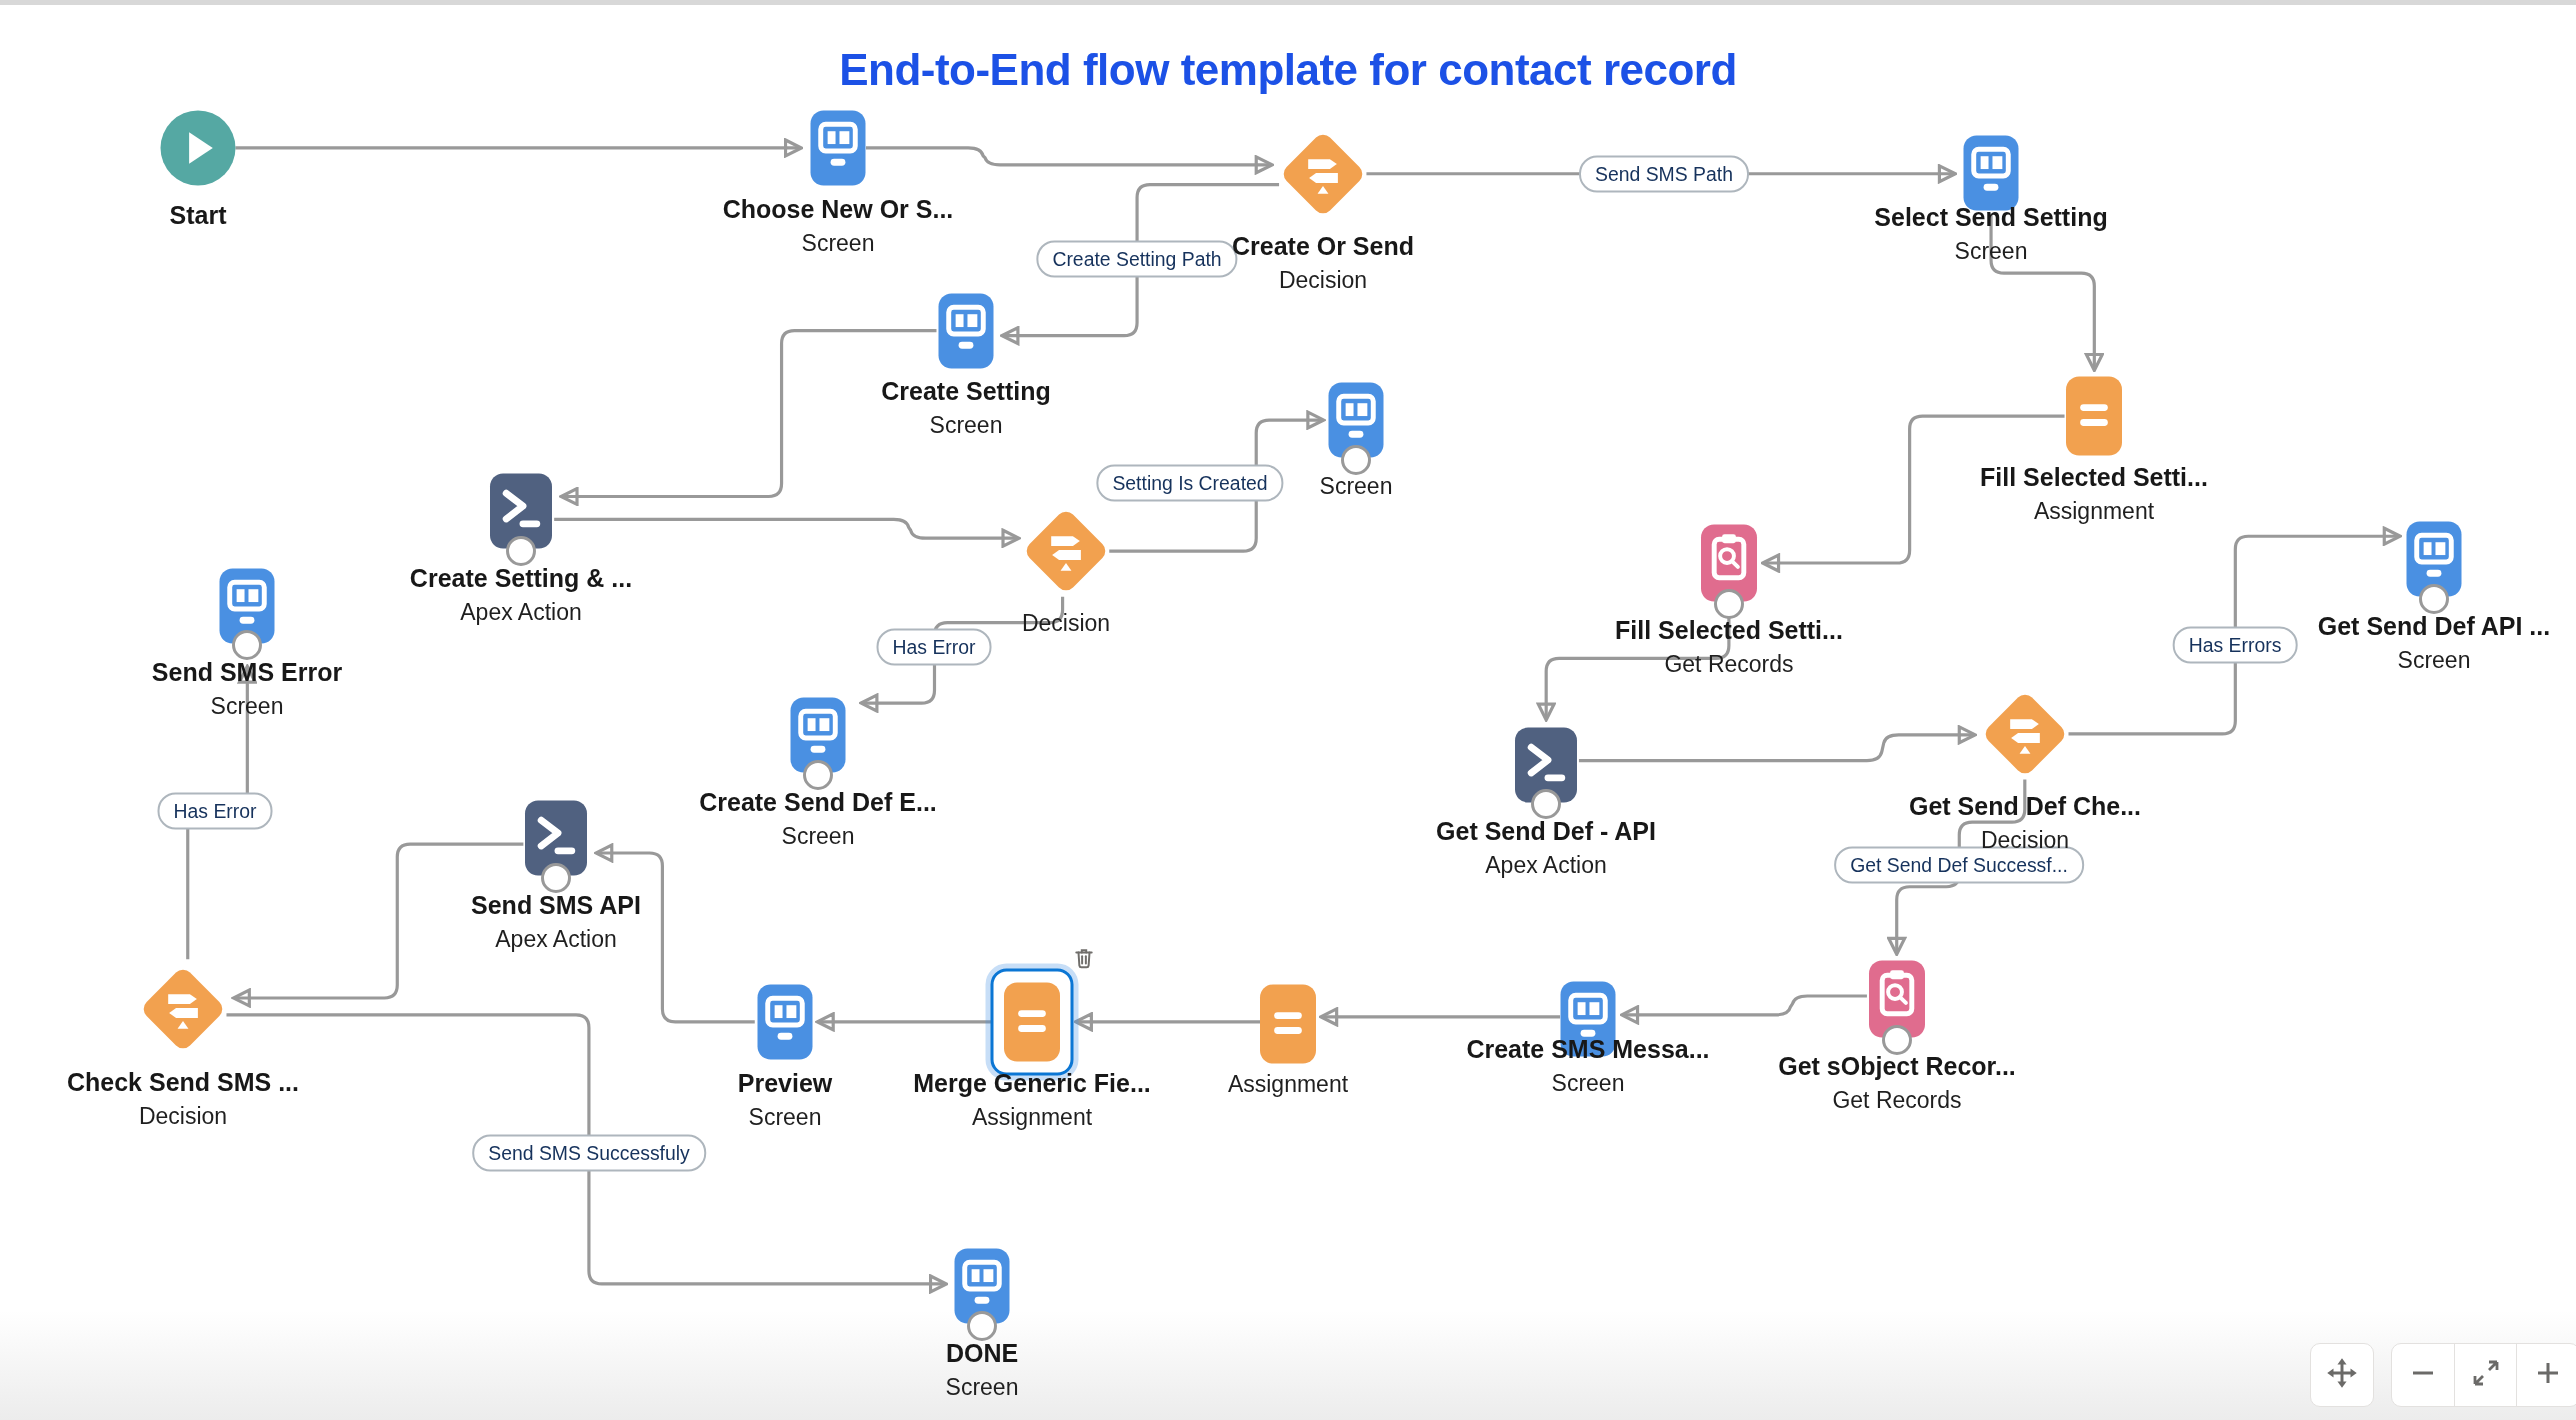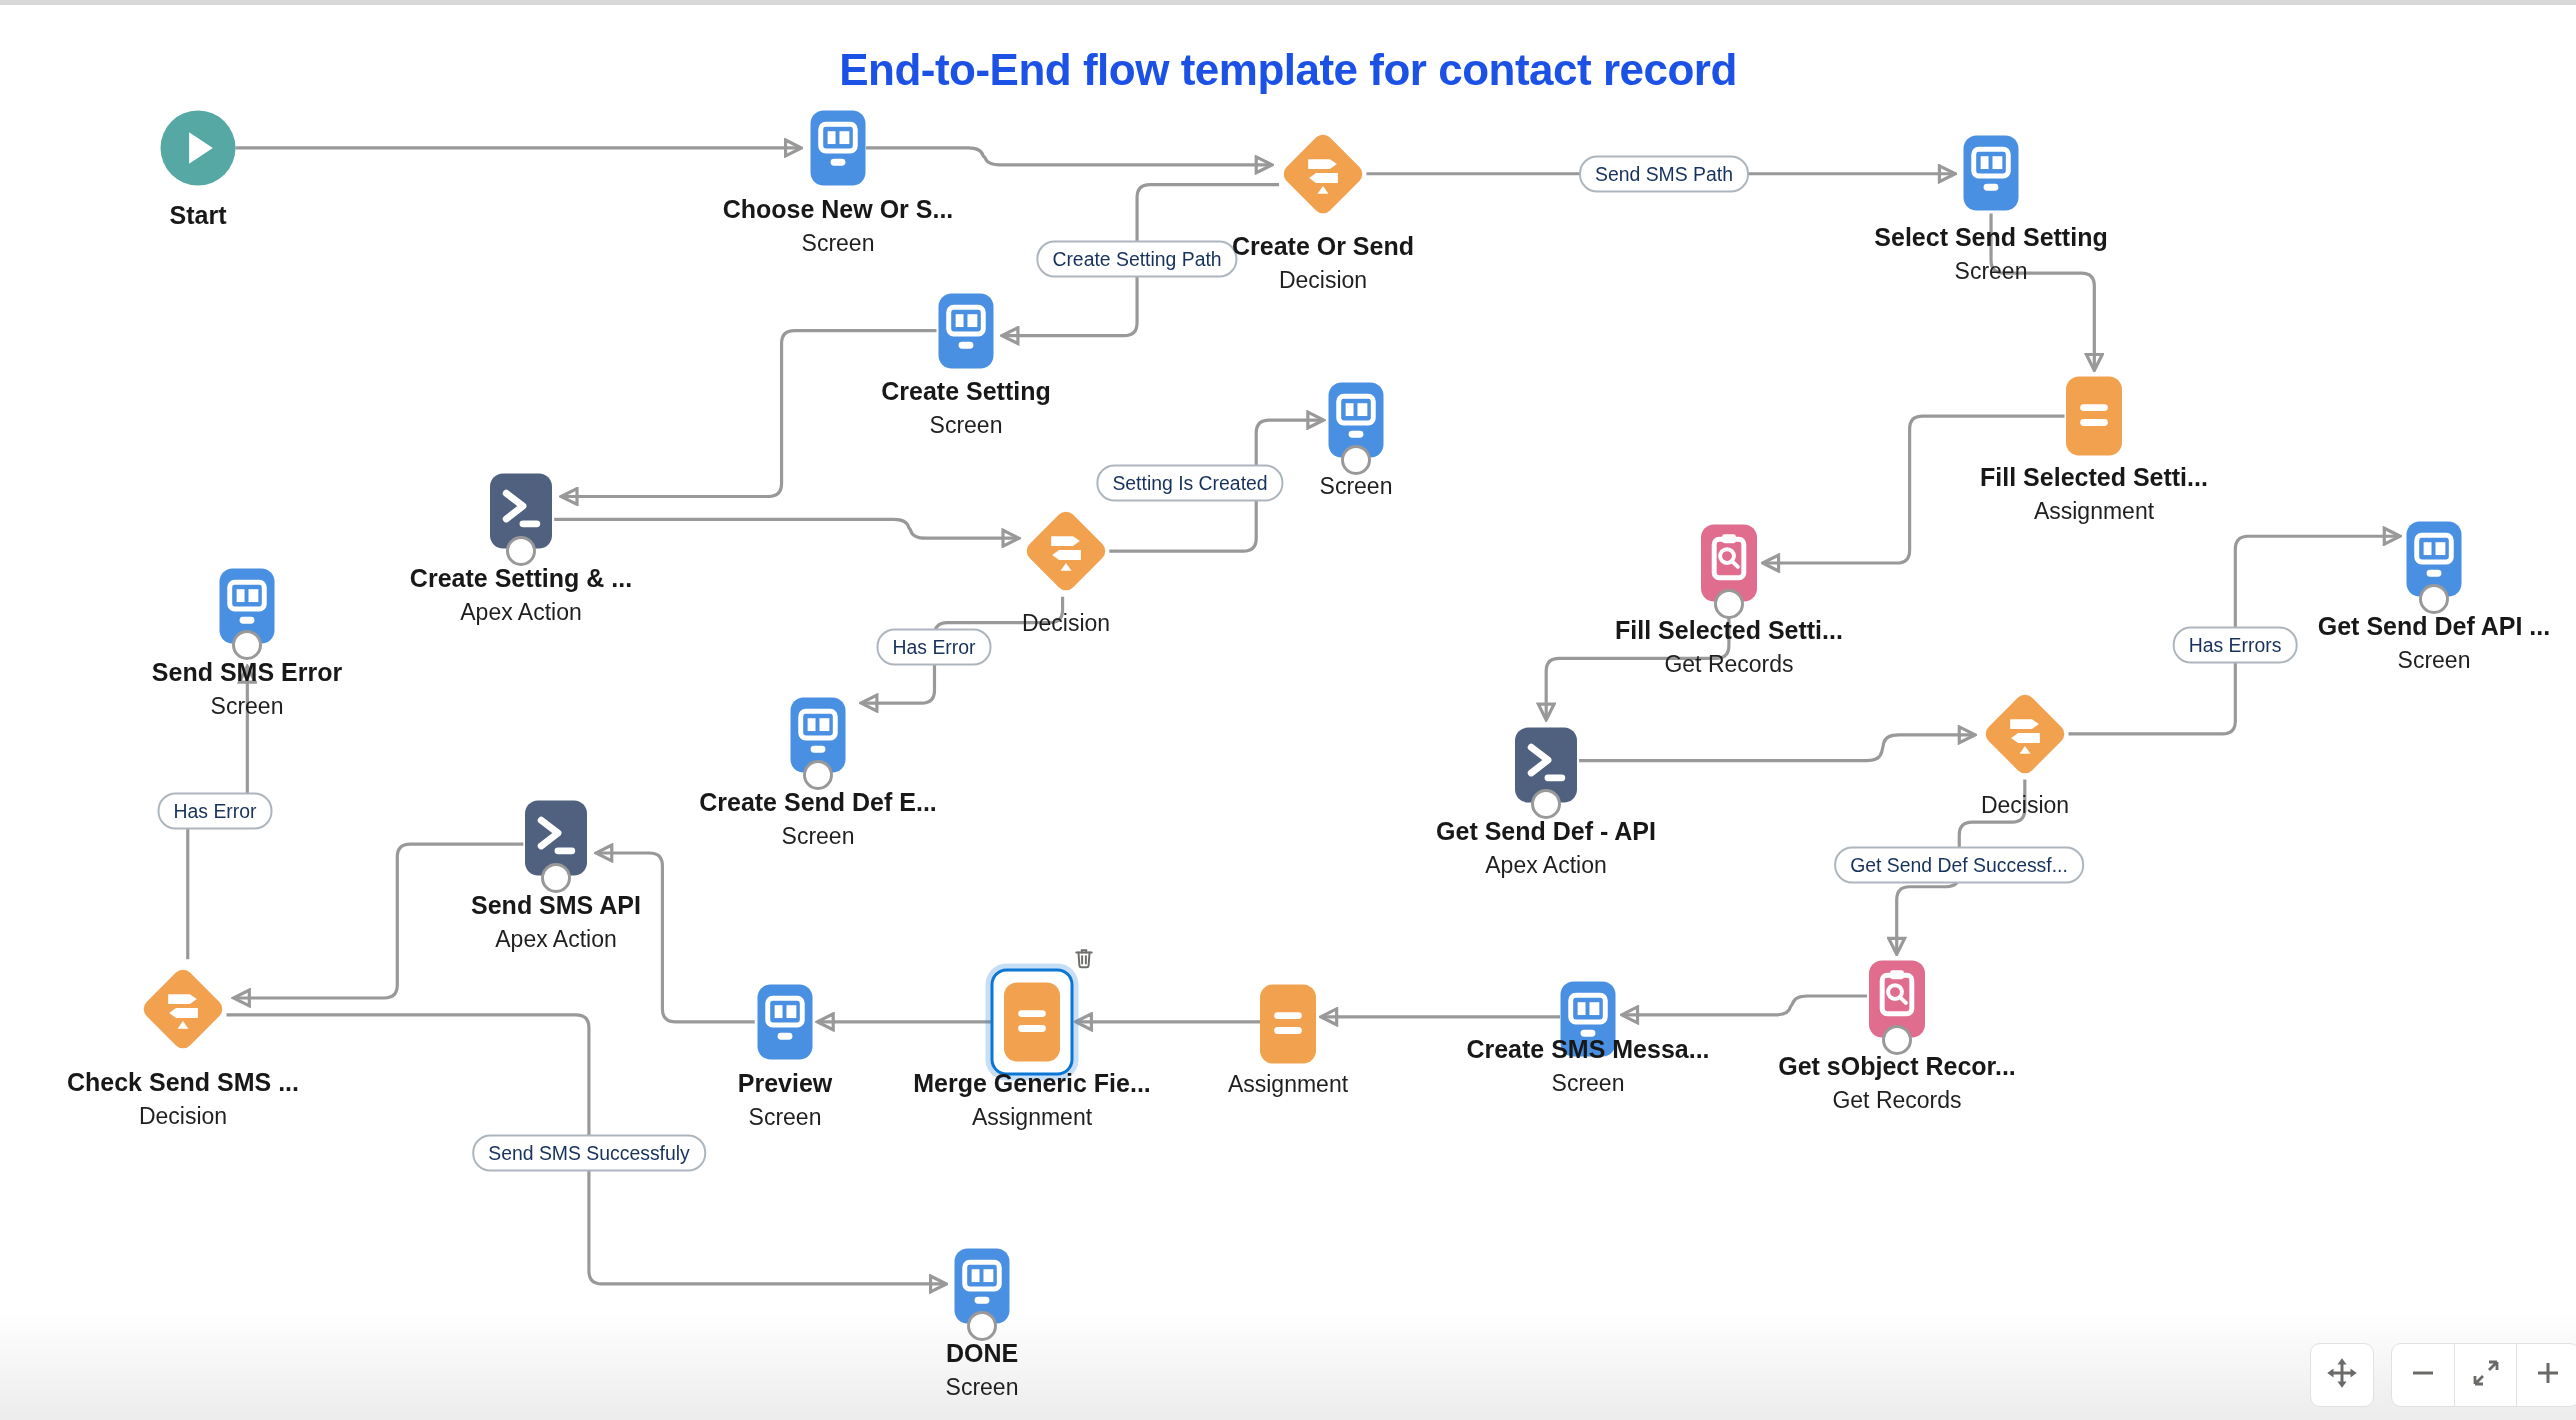--- a/index.html
+++ b/index.html
@@ -156,21 +156,21 @@
     </div>
     <div class="node">
       <div class="icon rect k-screen" style="left:1991px;top:173px">
         <svg width="55" height="75" viewBox="0 0 55 76">
           <rect x="10" y="14" width="35" height="27" rx="5" fill="none" stroke="#fff" stroke-width="5"></rect>
           <rect x="17" y="21" width="8" height="13" fill="#fff"></rect>
           <rect x="29" y="21" width="10" height="13" fill="#fff"></rect>
           <rect x="20" y="49" width="15" height="7" rx="3.5" fill="#fff"></rect>
         </svg>
       </div>
-      <div class="nlabel" style="left:1991px;top:220px">
+      <div class="nlabel" style="left:1991px;top:200px">
         <div class="l1">Select Send Setting</div>
         <div class="l2">Screen</div>
       </div>
     </div>
     <div class="node">
       <div class="icon rect k-assignment" style="left:2094px;top:416px">
         <svg width="56" height="79" viewBox="0 0 56 80">
           <rect x="14" y="28" width="28" height="7" rx="3.5" fill="#fff"></rect>
           <rect x="14" y="43" width="28" height="7" rx="3.5" fill="#fff"></rect>
         </svg>
@@ -280,20 +280,21 @@
     <div class="node">
       <div class="icon" style="left:2025px;top:734px">
         <svg width="95" height="95" viewBox="0 0 96 96">
           <rect x="17" y="17" width="62" height="62" rx="10" fill="var(--decision,#F2A14F)" transform="rotate(45 48 48)"></rect>
           <path d="M33 33 H55 L62 38 L55 43 H33 Z" fill="#fff"></path>
           <path d="M63 47 H41 L34 52 L41 57 H63 Z" fill="#fff"></path>
           <path d="M48 60 L53.5 68 H42.5 Z" fill="#fff"></path>
         </svg>
       </div>
       <div class="nlabel" style="left:2025px;top:789px">
+        <div class="l1">Get Send Def Che...</div>
         <div class="l2">Decision</div>
       </div>
     </div>
     <div class="node">
       <div class="icon rect k-screen" style="left:2434px;top:559px">
         <svg width="55" height="75" viewBox="0 0 55 76">
           <rect x="10" y="14" width="35" height="27" rx="5" fill="none" stroke="#fff" stroke-width="5"></rect>
           <rect x="17" y="21" width="8" height="13" fill="#fff"></rect>
           <rect x="29" y="21" width="10" height="13" fill="#fff"></rect>
           <rect x="20" y="49" width="15" height="7" rx="3.5" fill="#fff"></rect>

